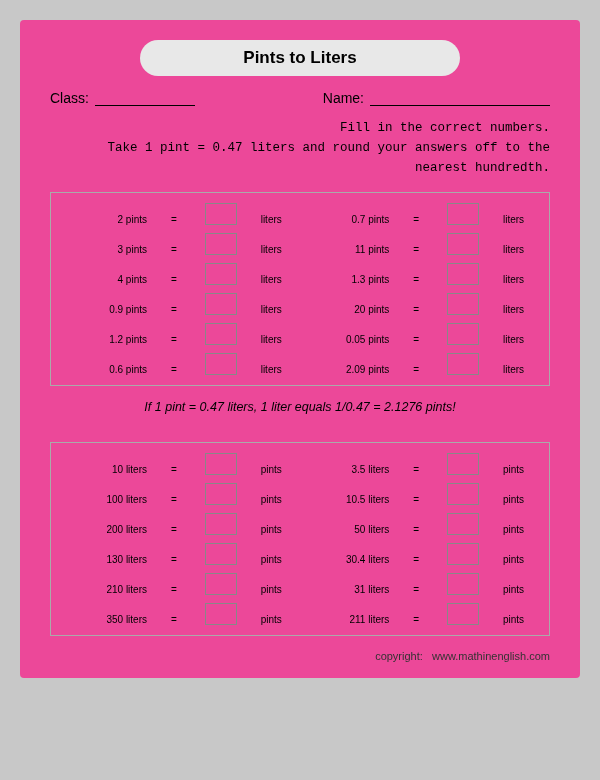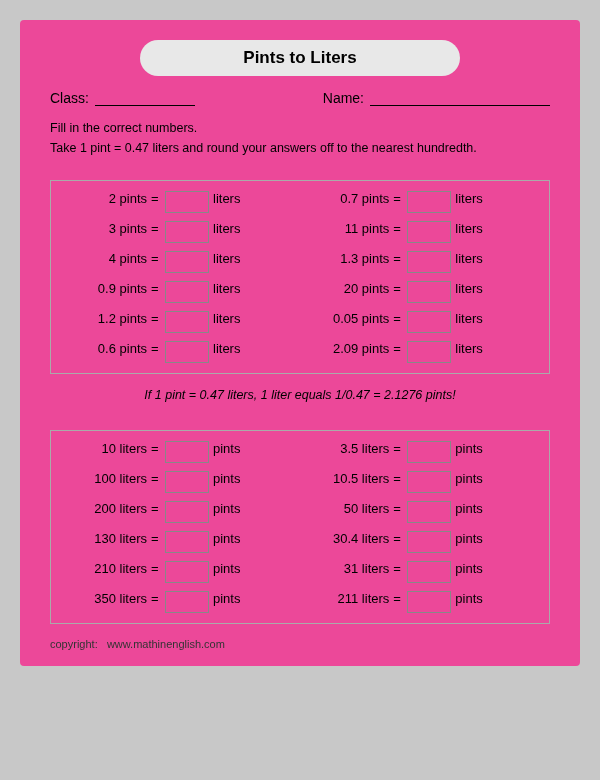--- a/index.html
+++ b/index.html
@@ -40,41 +40,42 @@
       align-items: center;
       gap: 6px;
     }
     .underline {
       border-bottom: 1px solid #000;
       display: inline-block;
     }
     .name-underline { width: 180px; height: 16px; }
     .class-underline { width: 100px; height: 16px; }
     .instructions {
-      text-align: left;
+      text-align: right;
       font-size: 12.5px;
-      margin-bottom: 22px;
+      margin-bottom: 14px;
       line-height: 1.6;
+      font-family: Liberation Mono, monospace;
     }
     .section-box {
       border: 1px solid #aaa;
       padding: 10px 16px;
       margin-bottom: 14px;
     }
     .row-pair {
       display: flex;
       justify-content: space-between;
       margin-bottom: 8px;
     }
     .row-pair:last-child { margin-bottom: 0; }
     .equation {
       display: flex;
-      align-items: flex-start;
-      gap: 4px;
-      font-size: 13px;
+      align-items: flex-end;
+      gap: 24px;
+      font-size: 10px;
       width: 48%;
     }
     .equation .label {
       text-align: right;
       min-width: 80px;
     }
     .equation .equals { min-width: 10px; }
     .answer-box {
       border: 1px solid #888;
       width: 44px;
@@ -82,21 +83,21 @@
       display: inline-block;
     }
     .equation .unit { min-width: 30px; }
     .note-line {
       text-align: center;
       font-size: 12.5px;
       margin-bottom: 28px;
       font-style: italic;
     }
     .copyright {
-      text-align: left;
+      text-align: right;
       font-size: 11px;
       margin-top: 2px;
       color: #333;
     }
   </style>
 </head>
 <body>
 
 <div class="page">
   <div class="title-box">Pints to Liters</div>

